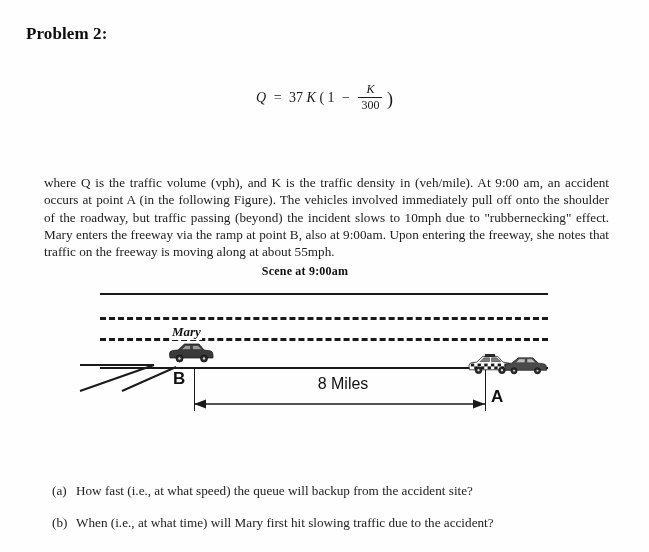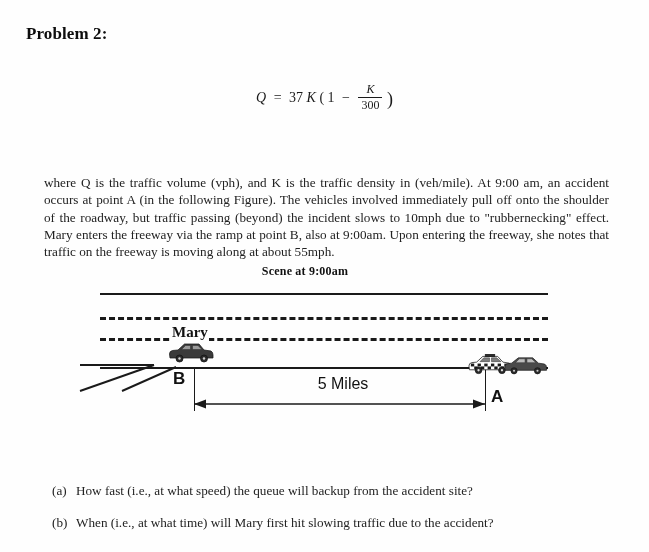--- a/index.html
+++ b/index.html
@@ -177,25 +177,26 @@
     font-weight: bold;
     font-size: 17px;
     color: #111;
   }
   .label-mary {
     position: absolute;
     left: 91px;
     top: 62px;
     font-family: "Liberation Serif", "DejaVu Serif", serif;
     font-weight: bold;
-    font-size: 15px;
+    font-size: 13px;
     color: #111;
     background: #fefefe;
     padding: 0 1px;
     z-index: 4;
+    font-style: italic;
   }
 
   
   .dim-wrap {
     position: absolute;
     left: 100px;
     top: 105px;
     width: 320px;
     height: 48px;
   }
@@ -364,21 +365,21 @@
     <div class="label-a">A</div>
 
     <div class="dim-wrap">
       <div class="dim-tick left"></div>
       <div class="dim-tick right"></div>
       <svg class="dim-arrow-svg" viewBox="0 0 320 14">
         <line x1="14" y1="7" x2="305" y2="7" stroke="#1a1a1a" stroke-width="1.6"></line>
         <polygon points="14,7 26,2.5 26,11.5" fill="#1a1a1a"></polygon>
         <polygon points="305,7 293,2.5 293,11.5" fill="#1a1a1a"></polygon>
       </svg>
-      <div class="dim-label">5 Miles</div>
+      <div class="dim-label">8 Miles</div>
     </div>
 
   </div>
 
   <div class="questions">
     <div class="q-row">
       <span class="q-tag">(a)</span>
       <span class="q-text">How fast (i.e., at what speed) the queue will backup from the accident site?</span>
     </div>
     <div class="q-row">

